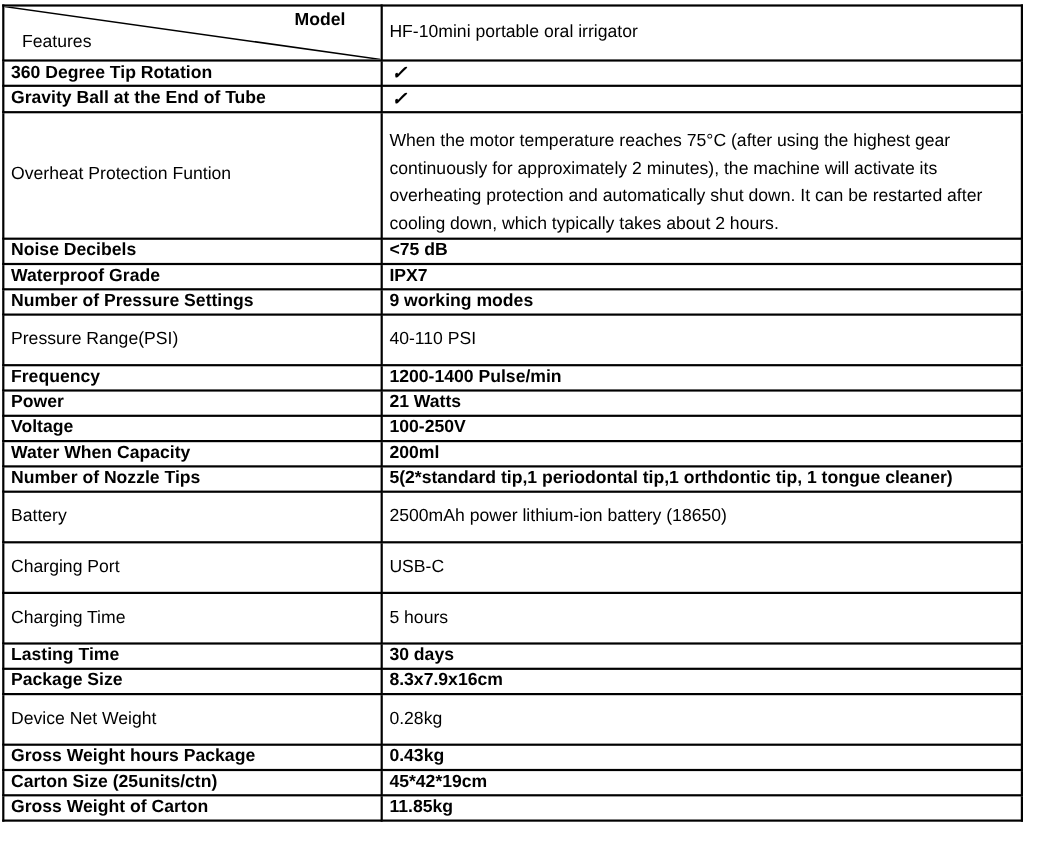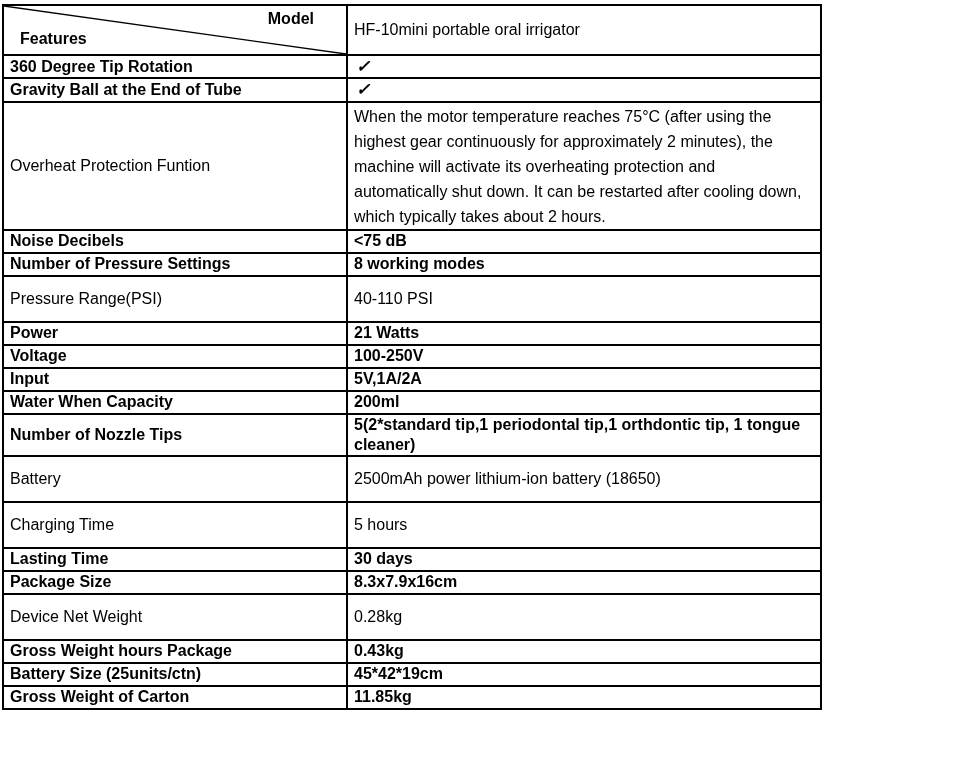--- a/index.html
+++ b/index.html
@@ -13,21 +13,21 @@
     width: 956px;
     height: 775px;
     position: relative;
     background: #ffffff;
     overflow: hidden;
   }
   table.spec {
     position: absolute;
     left: 2px;
     top: 4px;
-    width: 820px;
+    width: 928px;
     border-collapse: collapse;
     table-layout: fixed;
     font-size: 16px;
   }
   table.spec td {
     border: 2px solid #000000;
     padding: 0 2px 0 6px;
     vertical-align: middle;
     line-height: 1.25;
     overflow: hidden;
@@ -51,32 +51,32 @@
     position: absolute;
     top: 3px;
     right: 32px;
     font-weight: bold;
     font-size: 16px;
   }
   .features-label {
     position: absolute;
     bottom: 5px;
     left: 16px;
-    font-weight: bold;
+    font-weight: normal;
     font-size: 16px;
   }
   td.val.check {
     font-weight: bold;
     font-style: italic;
     font-size: 17px;
     padding-left: 8px;
   }
   td.val.para {
     line-height: 25px;
-    padding-top: 1px;
+    padding-top: 13px;
     padding-right: 8px;
   }
 </style>
 </head>
 <body>
 
 <div class="page">
   <table class="spec">
     <colgroup>
       <col style="width:344px">
@@ -104,50 +104,58 @@
       </tr>
       <tr class="h100">
         <td class="feat">Overheat Protection Funtion</td>
         <td class="val para">When the motor temperature reaches 75°C (after using the highest gear continuously for approximately 2 minutes), the machine will activate its overheating protection and automatically shut down. It can be restarted after cooling down, which typically takes about 2 hours.</td>
       </tr>
       <tr class="h24">
         <td class="feat">Noise Decibels</td>
         <td class="val">&lt;75 dB</td>
       </tr>
       <tr class="h24">
+        <td class="feat">Waterproof Grade</td>
+        <td class="val">IPX7</td>
+      </tr>
+      <tr class="h24">
         <td class="feat">Number of Pressure Settings</td>
-        <td class="val">8 working modes</td>
+        <td class="val">9 working modes</td>
       </tr>
       <tr class="h47">
         <td class="feat">Pressure Range(PSI)</td>
         <td class="val">40-110 PSI</td>
+      </tr>
+      <tr class="h24">
+        <td class="feat">Frequency</td>
+        <td class="val">1200-1400 Pulse/min</td>
       </tr>
       <tr class="h24">
         <td class="feat">Power</td>
         <td class="val">21 Watts</td>
       </tr>
       <tr class="h24">
         <td class="feat">Voltage</td>
         <td class="val">100-250V</td>
-      </tr>
-      <tr class="h24">
-        <td class="feat">Input</td>
-        <td class="val">5V,1A/2A</td>
       </tr>
       <tr class="h24">
         <td class="feat">Water When Capacity</td>
         <td class="val">200ml</td>
       </tr>
       <tr class="h24">
         <td class="feat">Number of Nozzle Tips</td>
         <td class="val">5(2*standard tip,1 periodontal tip,1 orthdontic tip, 1 tongue cleaner)</td>
       </tr>
       <tr class="h47">
         <td class="feat">Battery</td>
         <td class="val">2500mAh power lithium-ion battery (18650)</td>
+      </tr>
+      <tr class="h47">
+        <td class="feat">Charging Port</td>
+        <td class="val">USB-C</td>
       </tr>
       <tr class="h47">
         <td class="feat">Charging Time</td>
         <td class="val">5 hours</td>
       </tr>
       <tr class="h24">
         <td class="feat">Lasting Time</td>
         <td class="val">30 days</td>
       </tr>
       <tr class="h24">
@@ -156,21 +164,21 @@
       </tr>
       <tr class="h47">
         <td class="feat">Device Net Weight</td>
         <td class="val">0.28kg</td>
       </tr>
       <tr class="h24">
         <td class="feat">Gross Weight hours Package</td>
         <td class="val">0.43kg</td>
       </tr>
       <tr class="h24">
-        <td class="feat">Battery Size (25units/ctn)</td>
+        <td class="feat">Carton Size (25units/ctn)</td>
         <td class="val">45*42*19cm</td>
       </tr>
       <tr class="h24">
         <td class="feat">Gross Weight of Carton</td>
         <td class="val">11.85kg</td>
       </tr>
     </tbody>
   </table>
 </div>
 

